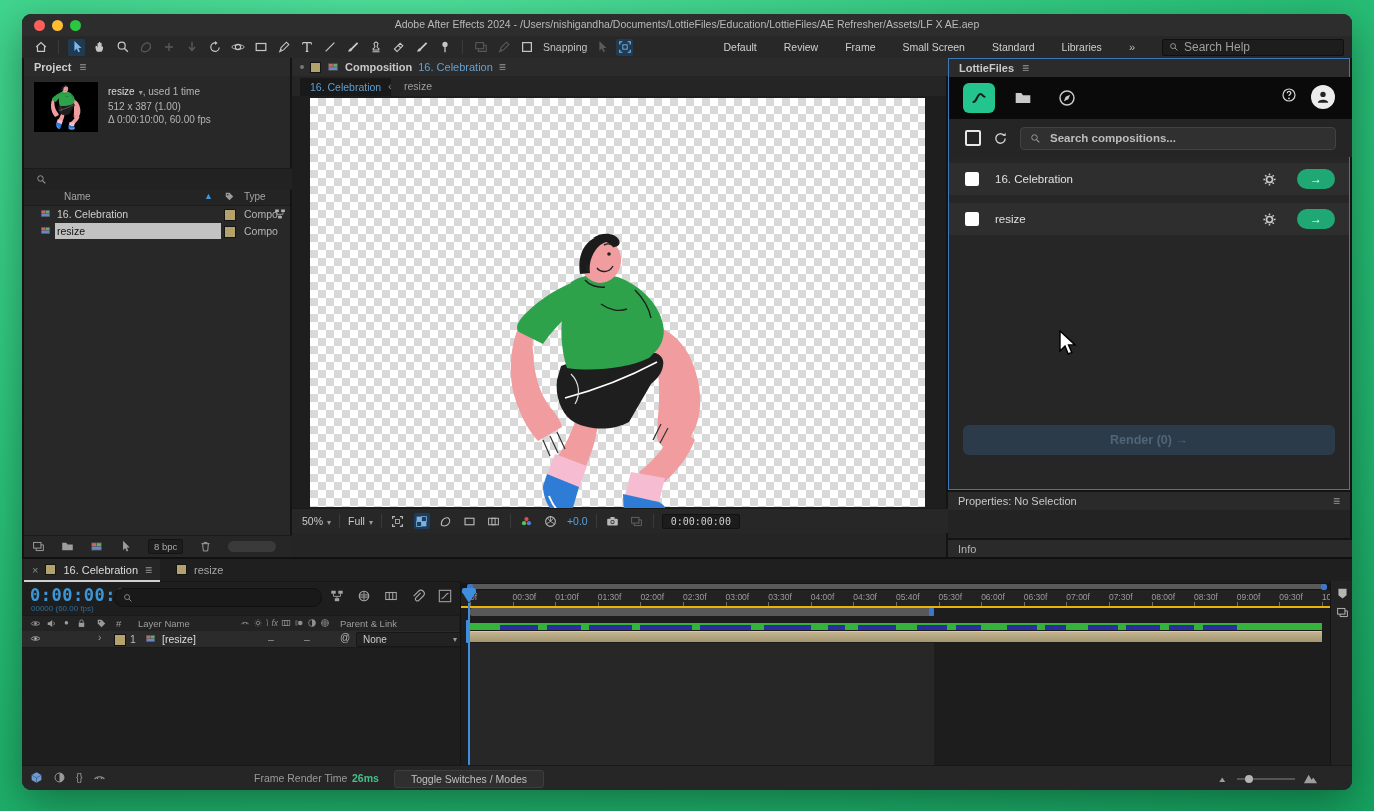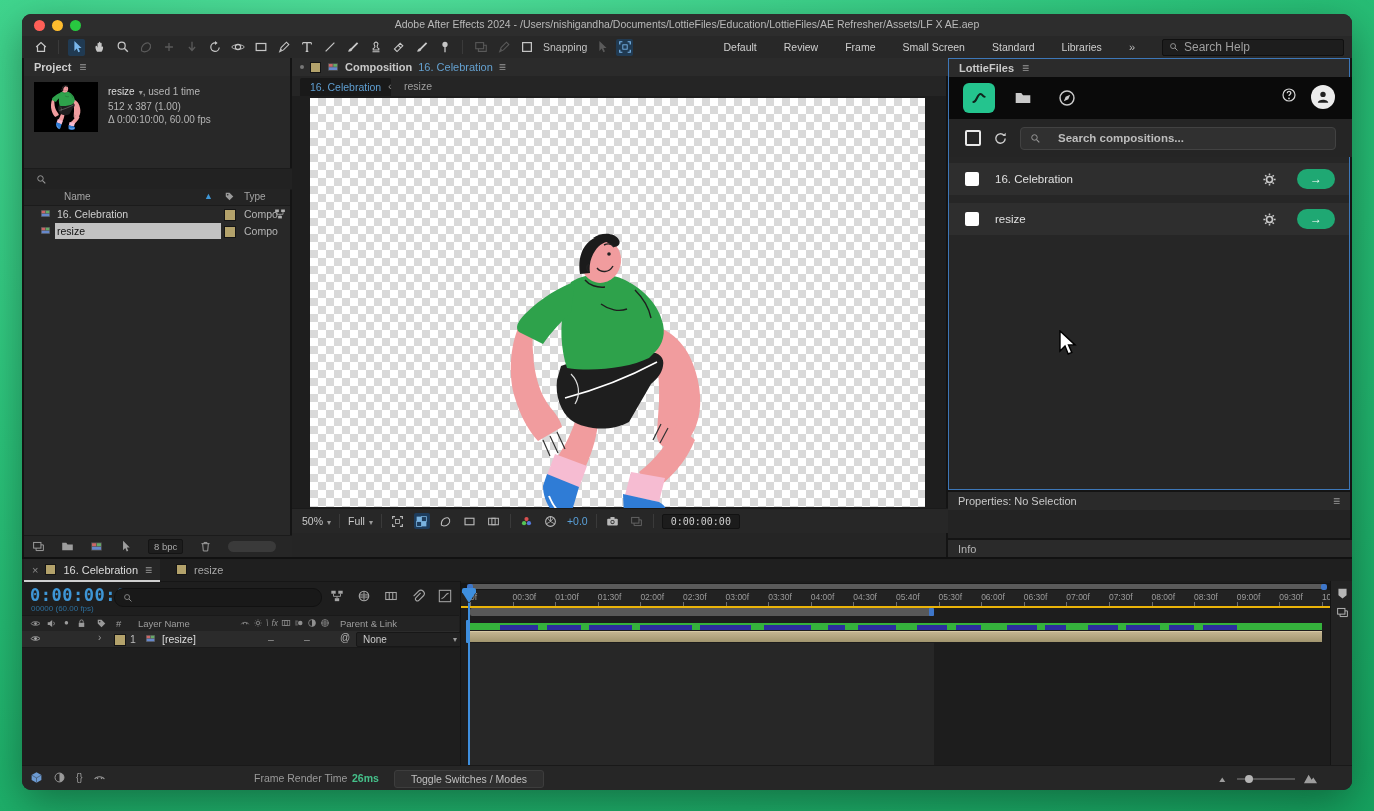--- a/index.html
+++ b/index.html
@@ -90,21 +90,21 @@
   .ltab{width:32px;height:30px;border-radius:6px;display:flex;align-items:center;justify-content:center;color:#c9c9c9;}
   .ltab svg{width:18px;height:18px;}
   .ltab.active{background:#24c48e;color:#10241c;}
   .lright{position:absolute;right:14px;top:26px;display:flex;align-items:center;gap:14px;color:#d5d5d5;}
   .lright .q svg{width:16px;height:16px;}
   .avatar{width:24px;height:24px;border-radius:50%;background:#ececec;display:flex;align-items:center;justify-content:center;color:#222;}
   .avatar svg{width:16px;height:16px;}
   .lsearchrow{position:absolute;left:0;top:60px;width:100%;height:38px;background:#252525;display:flex;align-items:center;gap:12px;padding-left:16px;}
   .cbx{width:14px;height:14px;background:#fff;border-radius:2px;}
   .lref{color:#c9c9c9;width:15px;height:15px;}
-  .linput{width:316px;height:23px;background:#303030;border:1px solid #424242;border-radius:4px;display:flex;align-items:center;gap:17px;padding-left:9px;box-sizing:border-box;}
+  .linput{width:316px;height:23px;background:#303030;border:1px solid #424242;border-radius:4px;display:flex;align-items:center;gap:9px;padding-left:9px;box-sizing:border-box;}
   .linput svg{width:11px;height:11px;color:#9a9a9a;}
   .linput span{font-size:11.5px;color:#bdbdbd;font-weight:bold;}
   .lrows{position:absolute;left:0;top:104px;width:100%;}
   .lrow{position:relative;height:32px;background:#2e2e2e;margin-bottom:8px;display:flex;align-items:center;gap:16px;padding-left:16px;}
   .lrow .rlabel{font-size:11.5px;color:#e0e0e0;flex:1;}
   .lrow .gear{width:15px;height:15px;color:#c9c9c9;margin-right:4px;}
   .gobtn{width:38px;height:20px;border-radius:10px;background:#1fa873;color:#fff;display:flex;align-items:center;justify-content:center;font-size:12px;margin-right:14px;}
   .renderbtn{position:absolute;left:14px;top:366px;width:372px;height:30px;border-radius:6px;background:#2b3b49;display:flex;align-items:center;justify-content:center;font-size:12.5px;font-weight:bold;color:#506577;}
   .fchecker{position:absolute;left:0;top:404px;width:100%;height:24px;display:flex;align-items:center;gap:8px;padding-left:20px;}
   .fchecker .chev{width:11px;height:11px;color:#bbb;}
@@ -776,20 +776,21 @@
 
             <div class="lrow">
               <span class="cbx"></span>
               <span class="rlabel">resize</span>
               <svg class="gear">
                 <use href="#s-gear"></use>
               </svg>
               <span class="gobtn">→</span>
             </div>
           </div>
+        <div class="renderbtn">Render (0)  →</div>
       </section>
 
       <section class="panel props">
         <div class="phead">
           <span>Properties: No Selection</span>
           <span class="menu">≡</span>
         </div>
       </section>
 
       <section class="panel infop">

